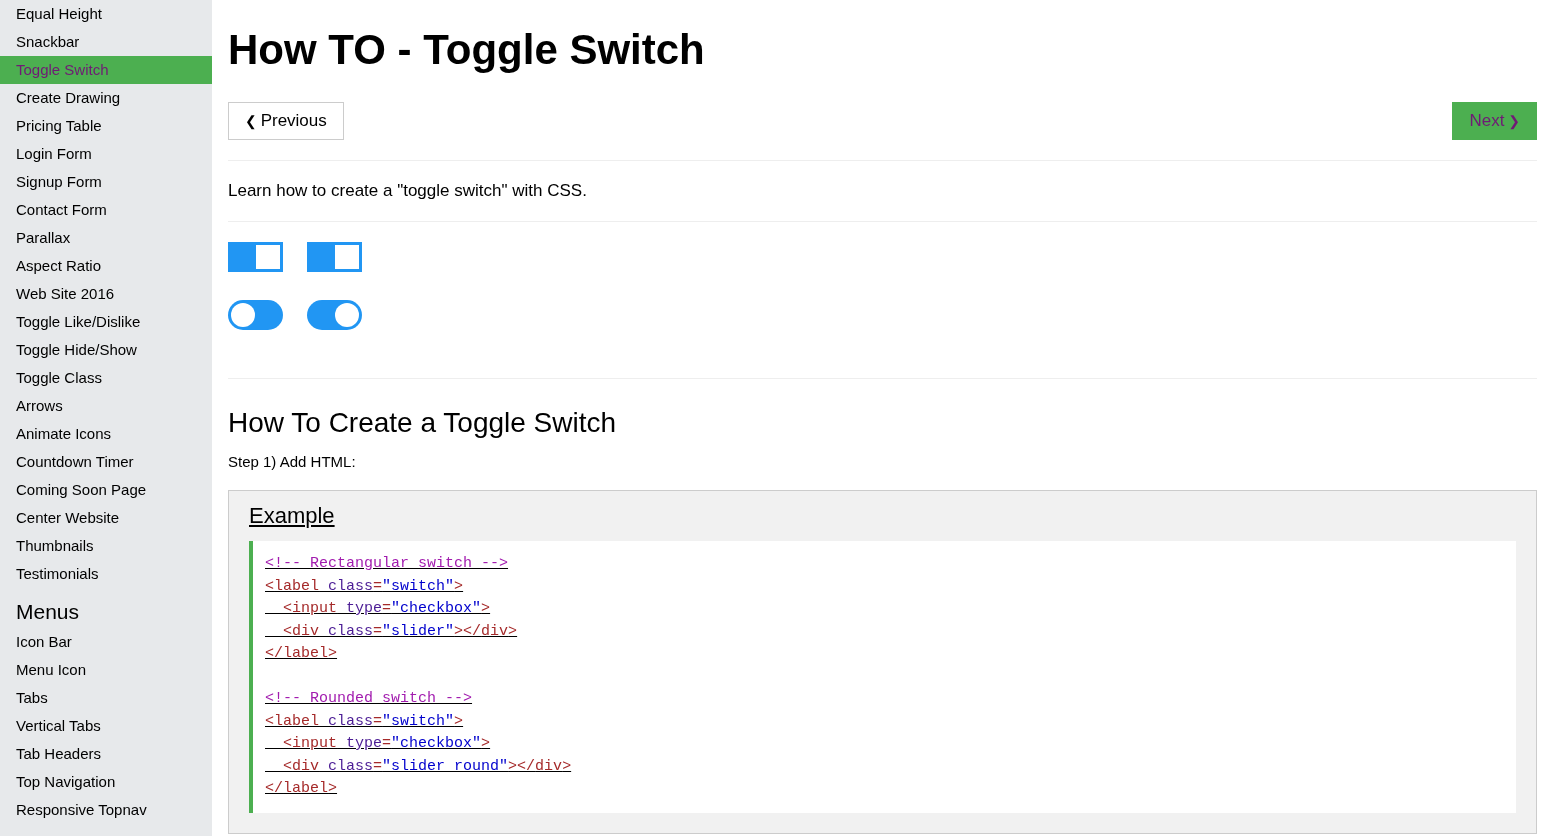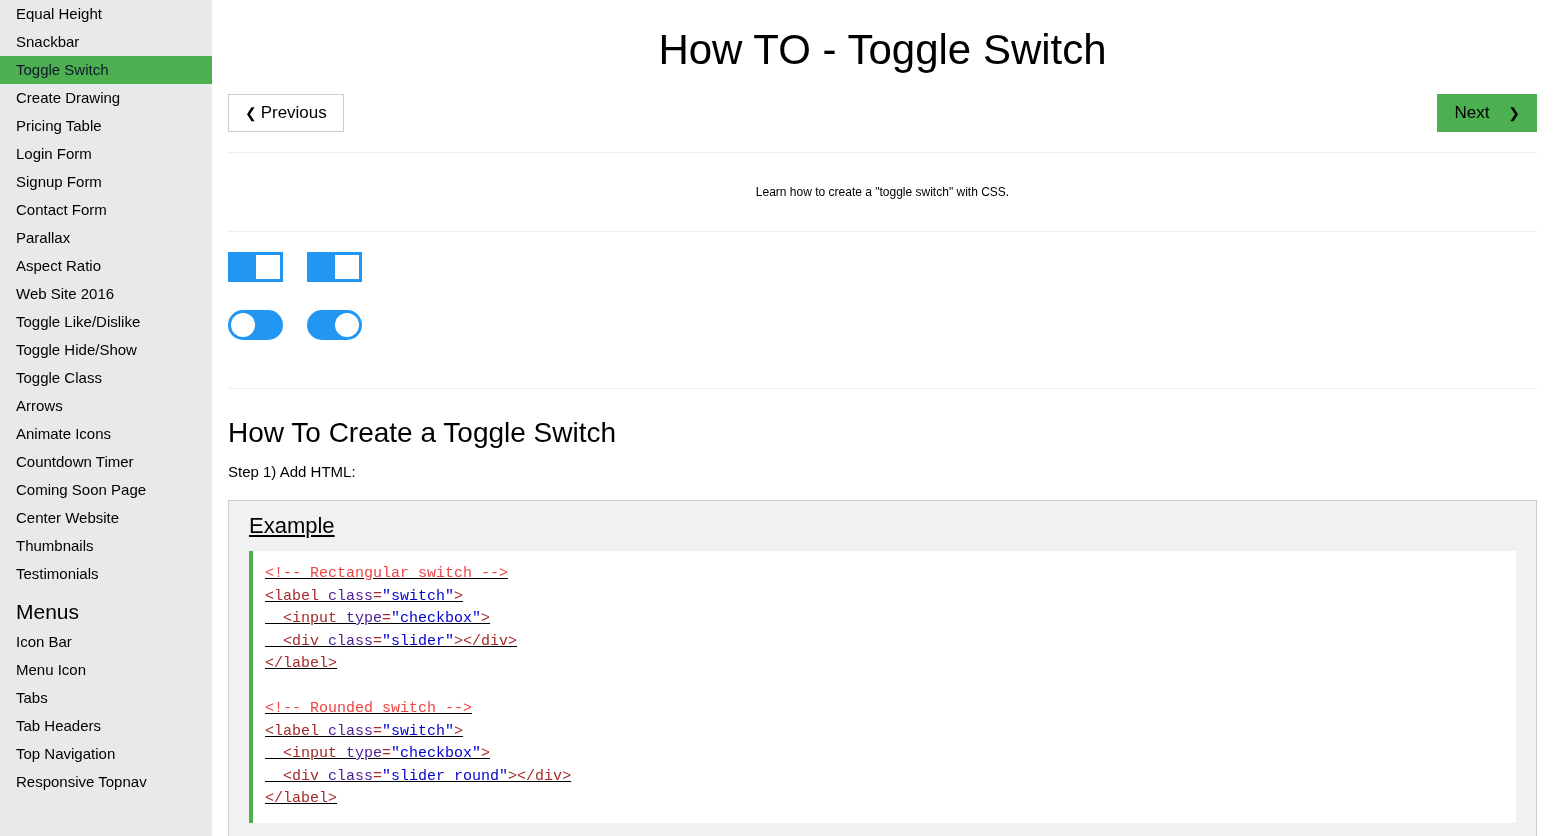--- a/index.html
+++ b/index.html
@@ -25,64 +25,62 @@
 .sidebar a {
   display: block;
   padding: 2px 16px;
   color: #000;
   text-decoration: none;
   font-size: 15px;
   line-height: 1.6;
 }
 .sidebar a.active {
   background: #4CAF50;
-  color: #0f172a;
+  color: #701a75;
 }
 .sidebar h2 {
   padding: 12px 16px 4px;
   font-size: 21px;
   font-weight: 400;
   color: #000;
 }
 .main {
   flex: 1;
   padding: 16px 28px 16px 16px;
   overflow-y: auto;
 }
 h1 {
   font-size: 42px;
-  font-weight: 400;
-  margin: 10px 0 20px;
-  color: #000;
-  text-align: center;
+  font-weight: 700;
+  margin: 10px 0 28px;
+  color: #000;
 }
 h2.section {
   font-size: 28px;
   font-weight: 400;
   margin: 28px 0 14px;
 }
 .navbtns { display: flex; justify-content: space-between; margin-bottom: 20px; }
 .btn {
   border: 1px solid #ccc;
   background: #fff;
   padding: 8px 16px;
   font-size: 17px;
   cursor: pointer;
   display: inline-flex;
   align-items: center;
 }
 .btn.next {
   background: #4CAF50;
-  color: #000000;
+  color: #701a75;
   border-color: #4CAF50;
-  gap: 15px;
 }
 .btn .chev { font-size: 14px; }
 hr { border: none; border-top: 1px solid #eee; margin: 20px 0; }
-p.intro { font-size: 12px; margin: 32px 0; text-align: center; }
+p.intro { font-size: 17px; margin: 8px 0; }
 
 .switch {
   display: inline-block;
   width: 55px;
   height: 30px;
   background: #2196F3;
   position: relative;
   margin-right: 20px;
   margin-bottom: 25px;
 }
@@ -110,21 +108,21 @@
 }
 .code {
   background: #fff;
   border-left: 4px solid #4CAF50;
   padding: 12px;
   font-family: Consolas, "Courier New", monospace;
   font-size: 15px;
   line-height: 1.5;
   white-space: pre;
 }
-.cm { color: #ef4444; }
+.cm { color: #a21caf; }
 .tg { color: #a52a2a; }
 .attr { color: #4c1d95; }
 .val { color: #0000cd; }
 </style>
 </head>
 <body>
 
 <div class="sidebar">
   <div id="side-before">
       <a>Equal Height</a>
@@ -149,20 +147,21 @@
       <a>Coming Soon Page</a>
       <a>Center Website</a>
       <a>Thumbnails</a>
       <a>Testimonials</a>
     </div>
   <h2>Menus</h2>
   <div id="side-menus">
       <a>Icon Bar</a>
       <a>Menu Icon</a>
       <a>Tabs</a>
+      <a>Vertical Tabs</a>
       <a>Tab Headers</a>
       <a>Top Navigation</a>
       <a>Responsive Topnav</a>
     </div>
 </div>
 
 <div class="main">
   <h1>How TO - Toggle Switch</h1>
 
   <div class="navbtns">

